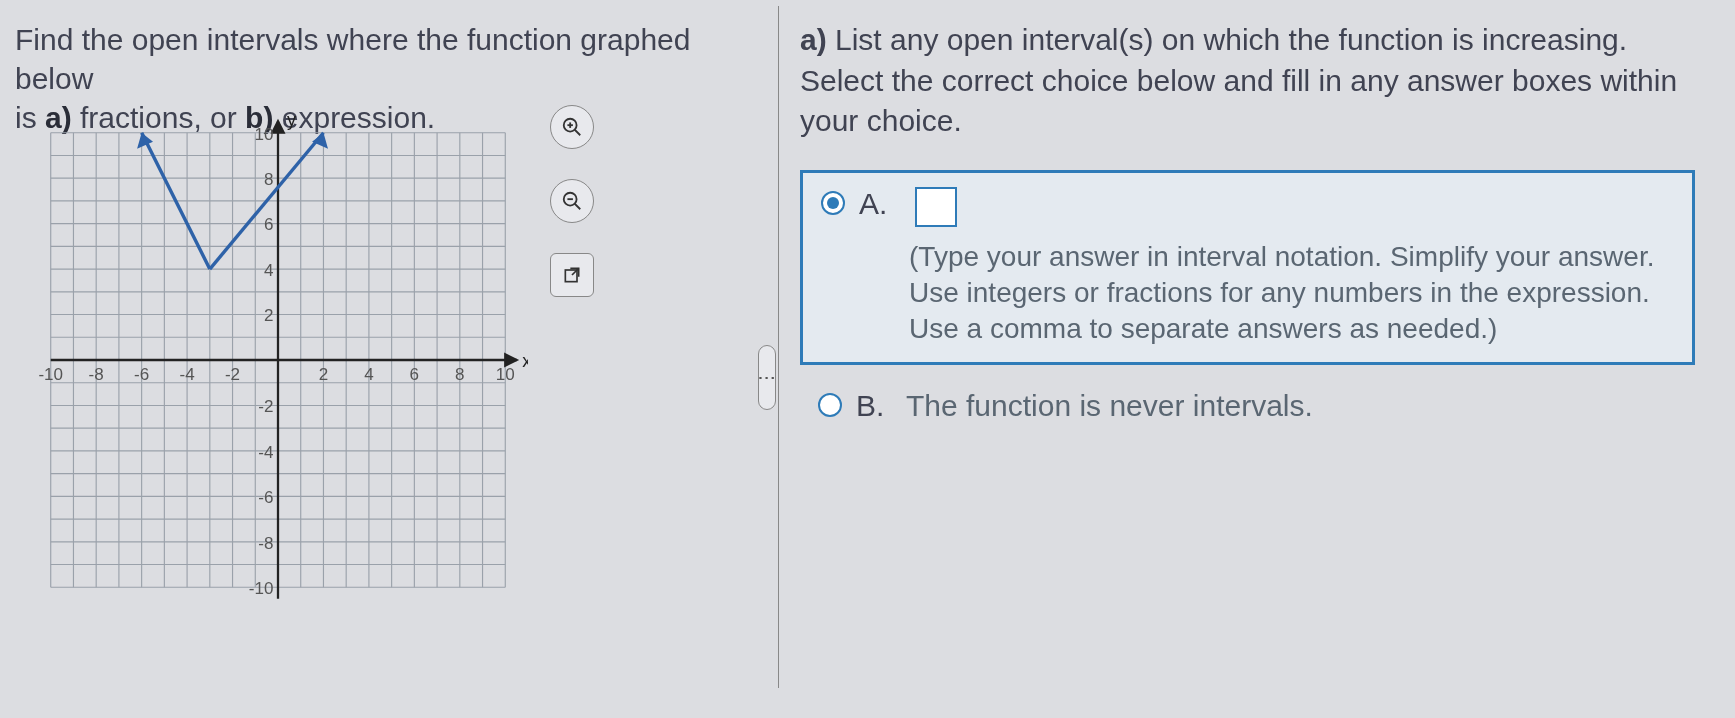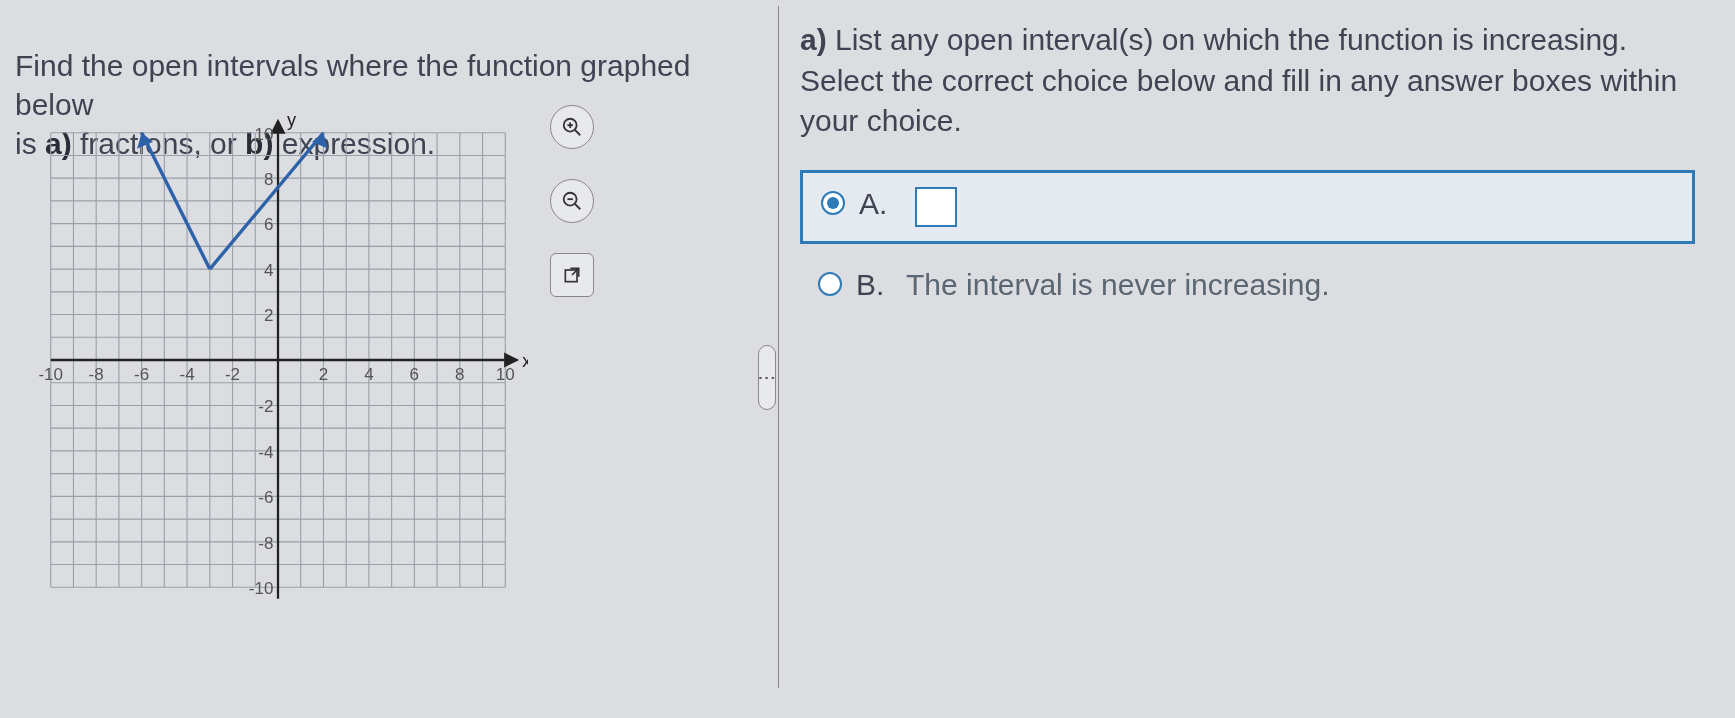--- a/index.html
+++ b/index.html
@@ -24,21 +24,20 @@
   }
   .right-panel {
     flex: 1;
     padding: 20px 40px 34px 40px;
     position: relative;
   }
   .question-text {
     line-height: 1.3;
     color: #404352;
     font-size: 30px;
-    margin-top: 26px;
   }
   .question-text b { font-weight: bold; color: #2a2d38;}
   .graph-area {
     position: absolute;
     left: 28px;
     top: 100px;
     width: 500px;
     height: 520px;
   }
   .grid-svg { width: 500px; height: 520px; }
@@ -270,23 +269,24 @@
     <div class="prompt-text">
       <b>a)</b><span> List any open interval(s) on which the function is increasing. Select the correct choice below and fill in any answer boxes within your choice.</span>
     </div>
 
     <div class="choices">
       <div class="choice-row selected">
         <div class="radio on"></div>
         <div class="choice-letter">A.</div>
         <div class="choice-body">
           <input class="answer-input" value="" style="">
+          <div class="hint">(Type your answer in interval notation. Simplify your answer. Use integers or fractions for any numbers in the expression. Use a comma to separate answers as needed.)</div>
         </div>
       </div>
 
       <div class="choice-row">
         <div class="radio"></div>
         <div class="choice-letter">B.</div>
-        <div class="choice-body choice-b-text">The interval is never increasing.</div>
+        <div class="choice-body choice-b-text">The function is never intervals.</div>
       </div>
     </div>
   </div>
 </div>
 
 </body></html>

